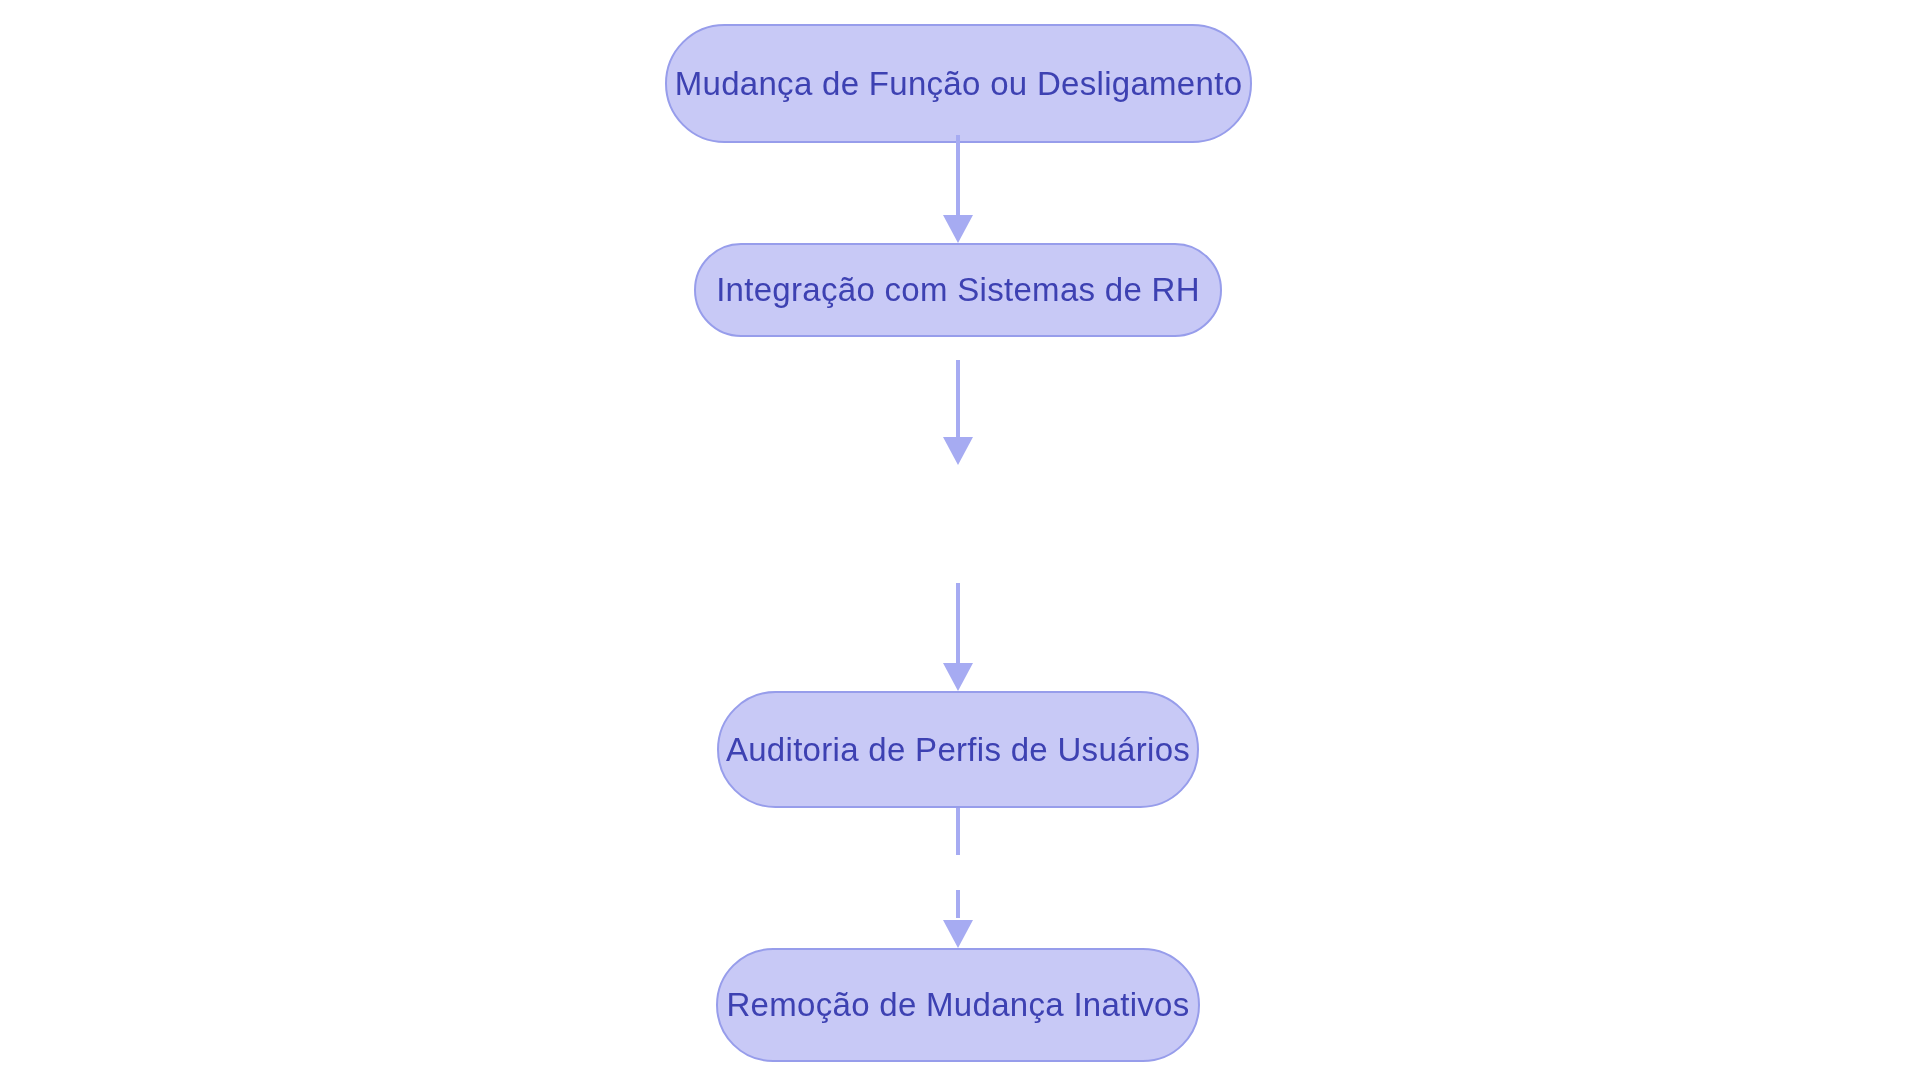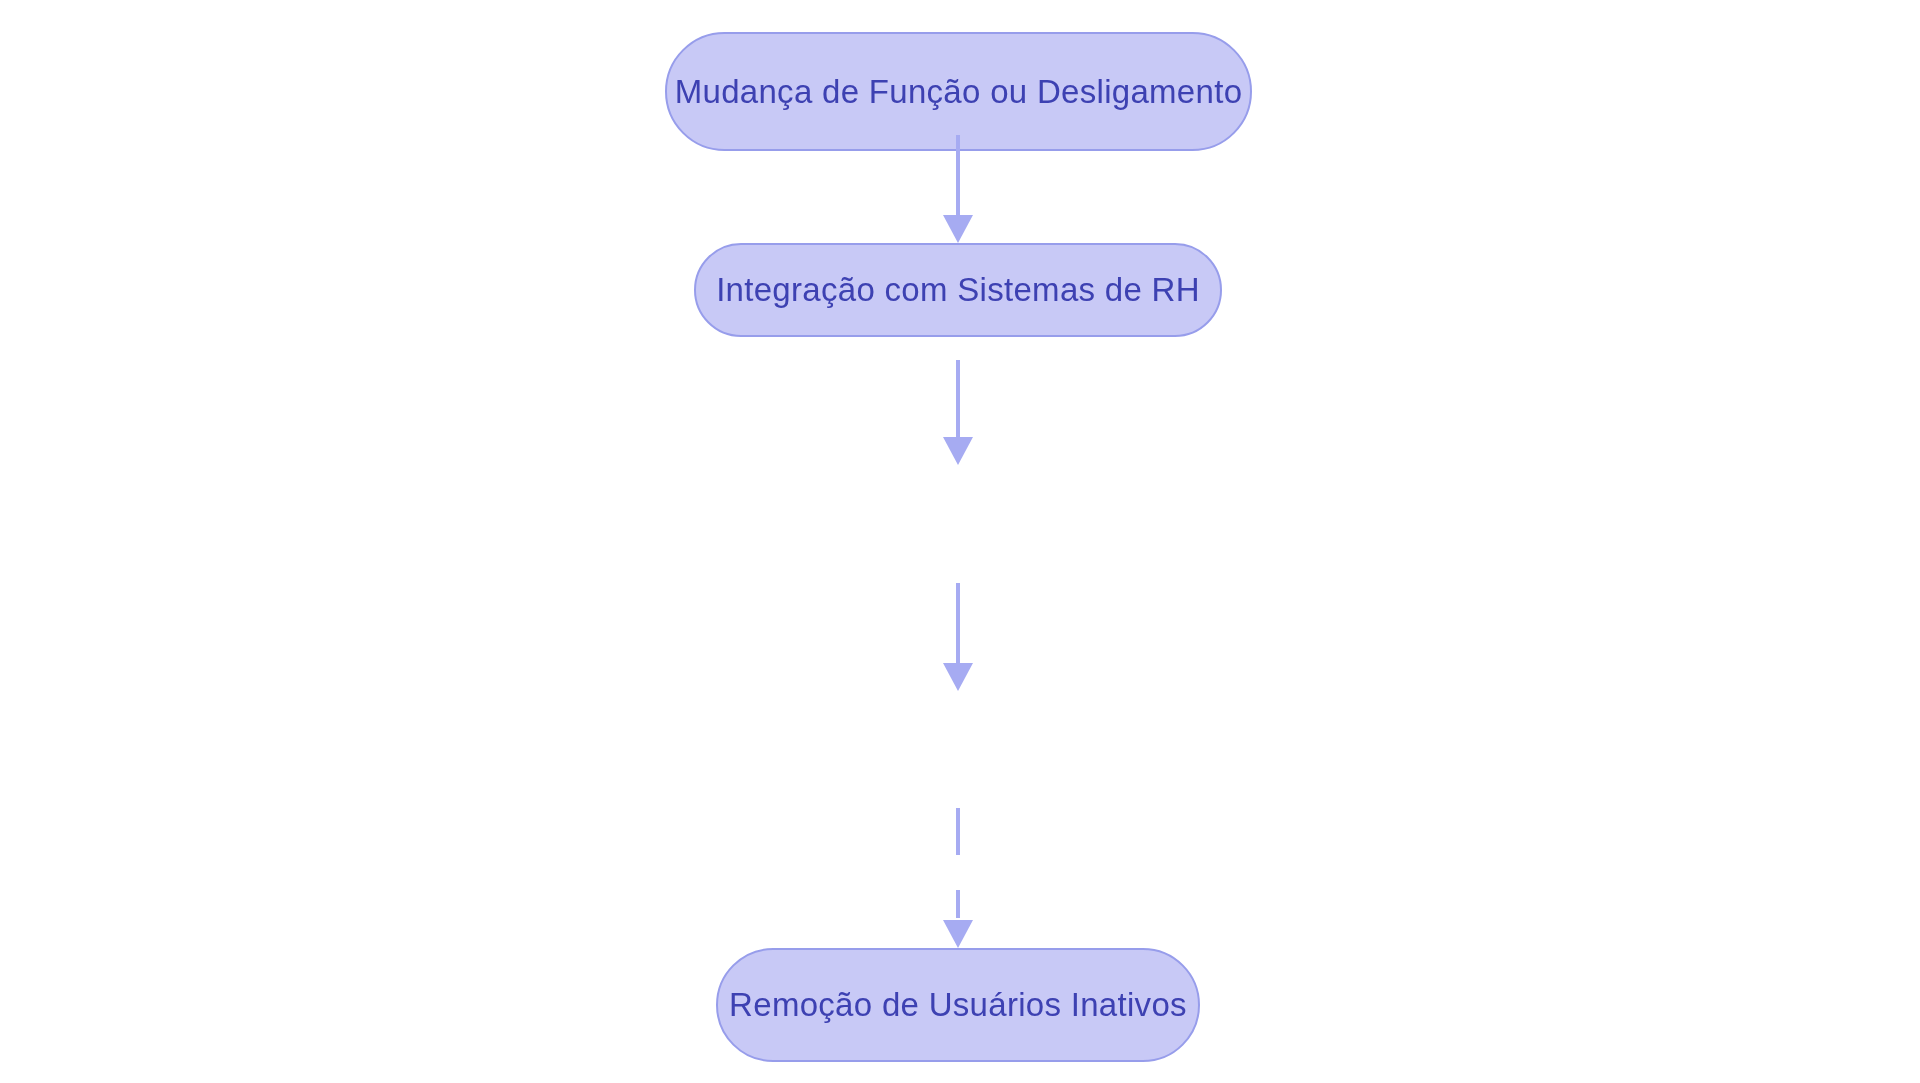--- a/index.html
+++ b/index.html
@@ -23,21 +23,21 @@
     justify-content: center;
     text-align: center;
     background: #c8c9f6;
     border: 2px solid #979deb;
     border-radius: 60px;
     color: #3d41b2;
     font-size: 33px;
     letter-spacing: 0.3px;
     white-space: nowrap;
   }
-  .node-1 { left: 665px; top: 32px;  width: 587px; height: 119px; }
+  .node-1 { left: 665px; top: 24px;  width: 587px; height: 119px; }
   .node-2 { left: 694px; top: 243px; width: 528px; height: 94px; }
   .node-3 { left: 688px; top: 465px; width: 540px; height: 118px; }
   .node-4 { left: 717px; top: 691px; width: 482px; height: 117px; }
   .node-5 { left: 716px; top: 948px; width: 484px; height: 114px; }
 
   .arrow-line {
     position: absolute;
     left: 956px;
     width: 4px;
     background: #a6abf2;
@@ -91,22 +91,25 @@
     <span>Integração com Sistemas de RH</span>
   </div>
 
   <div class="arrow-line line-2"></div>
   <div class="arrow-head head-2"></div>
 
 
   <div class="arrow-line line-3"></div>
   <div class="arrow-head head-3"></div>
 
+  <div class="node node-4">
+    <span>Auditoria de Perfis de Usuários</span>
+  </div>
 
   <div class="arrow-line line-4a"></div>
   <div class="arrow-line line-4b"></div>
   <div class="arrow-head head-4"></div>
 
   <div class="node node-5">
-    <span>Remoção de Usuários Inativos</span>
+    <span>Remoção de Mudança Inativos</span>
   </div>
 
 </div>
 
 </body></html>

